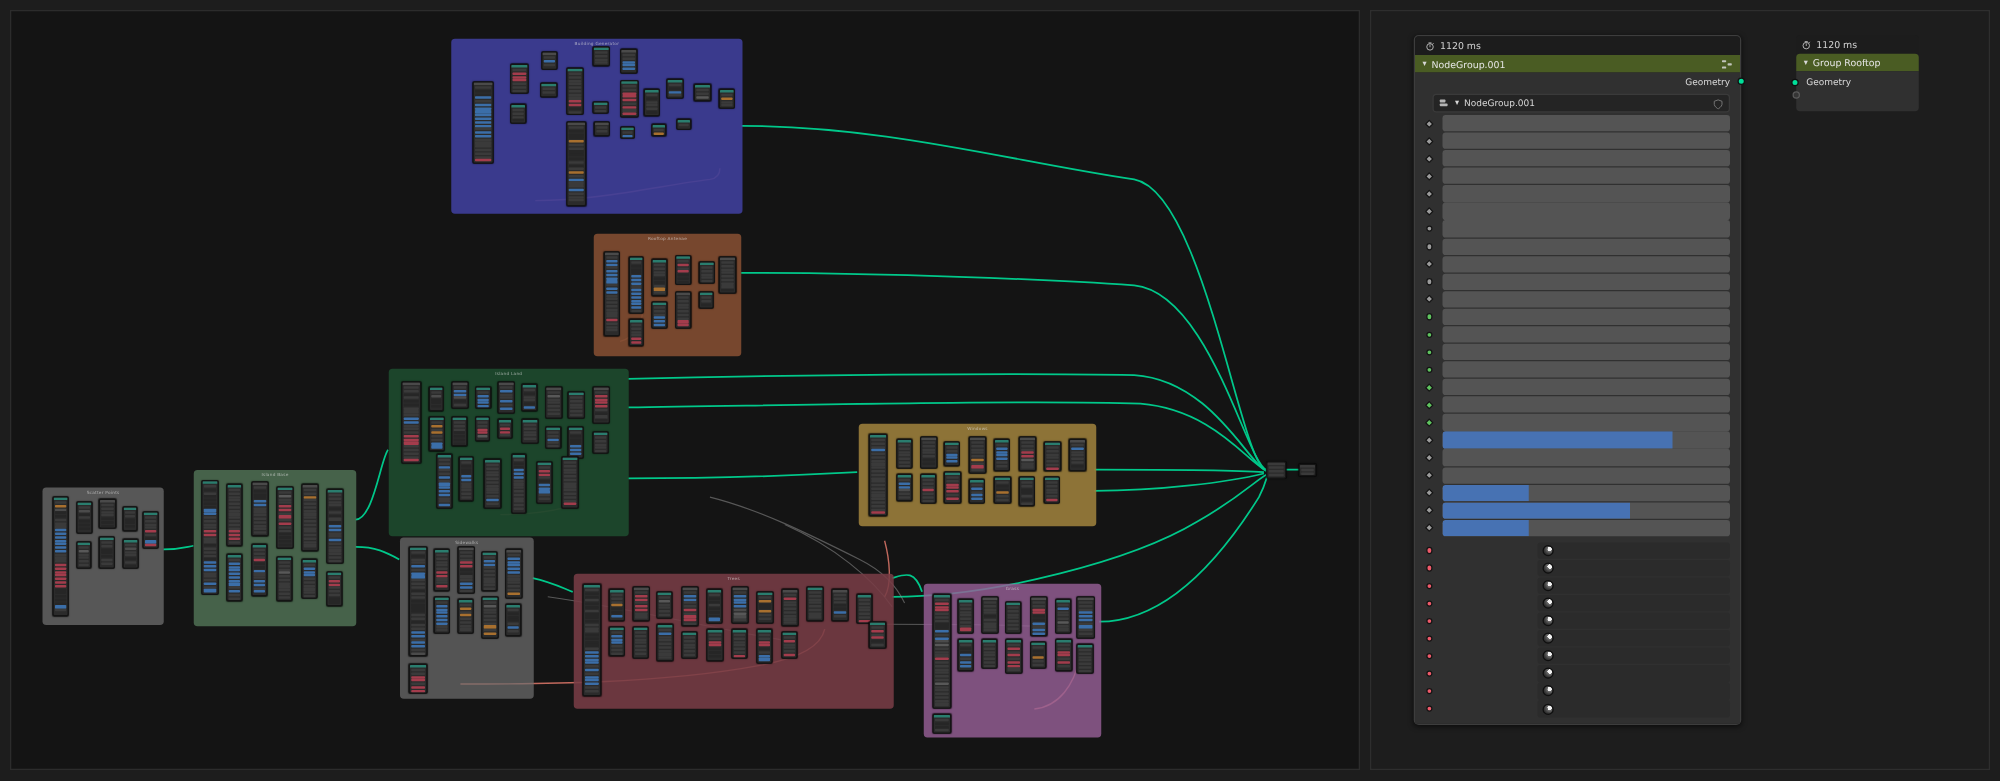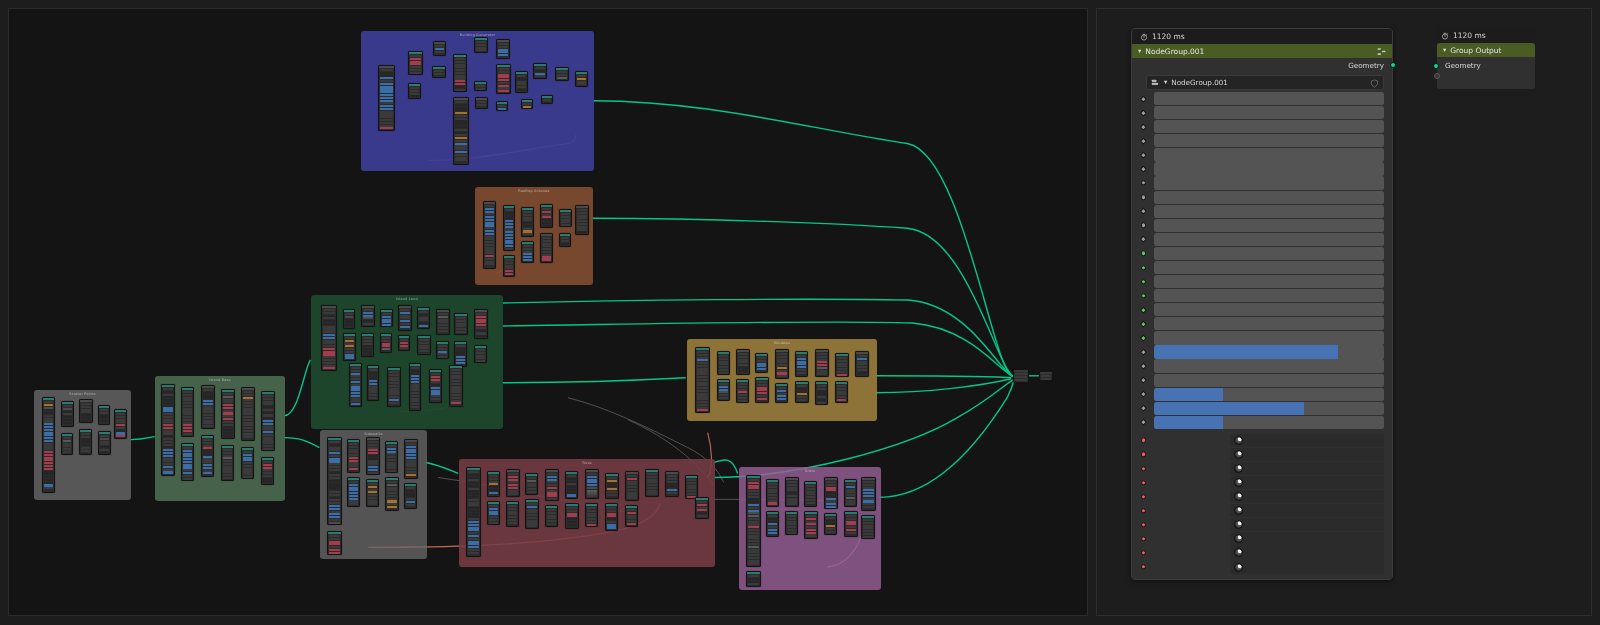--- a/index.html
+++ b/index.html
@@ -2482,21 +2482,21 @@
         <svg class="timer-ic" viewBox="0 0 16 16">
           <circle cx="8" cy="9" r="5.2" fill="none" stroke="#d2d2d2" stroke-width="1.3"></circle>
           <path d="M8 9 L8 6" stroke="#d2d2d2" stroke-width="1.2" stroke-linecap="round"></path>
           <path d="M6.2 2.6 L9.8 2.6" stroke="#d2d2d2" stroke-width="1.3" stroke-linecap="round"></path>
           <path d="M12.2 4.6 L13.4 3.4" stroke="#d2d2d2" stroke-width="1.2" stroke-linecap="round"></path>
         </svg>
         <span class="t">1120 ms</span>
       </div>
       <div class="go-hdr">
         <span class="chev">▾</span>
-        <span class="t">Group Output</span>
+        <span class="t">Group Rooftop</span>
       </div>
       <div class="go-body">
         <div class="go-in">
           <span class="sock in" style="top:3.5px;"></span>
           <span class="t">Geometry</span>
         </div>
         <div class="go-in" style="height:9px;">
           <span class="sock empty" style="top:1px;"></span>
         </div>
       </div>

